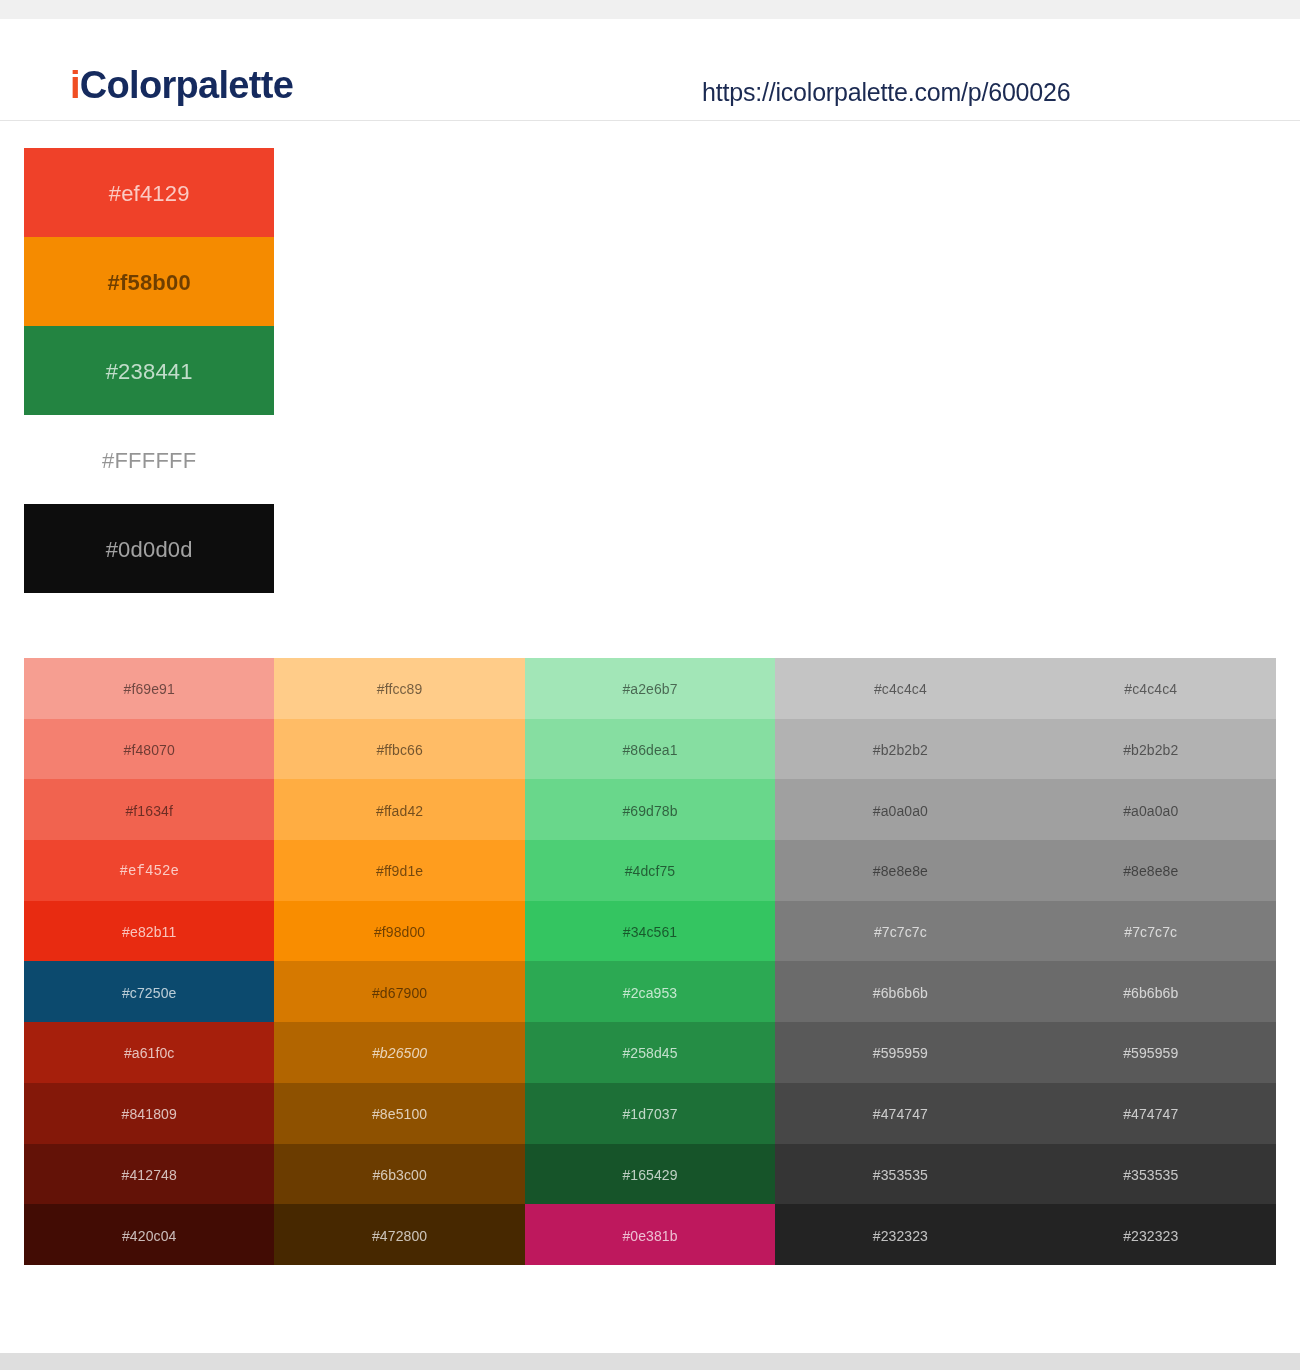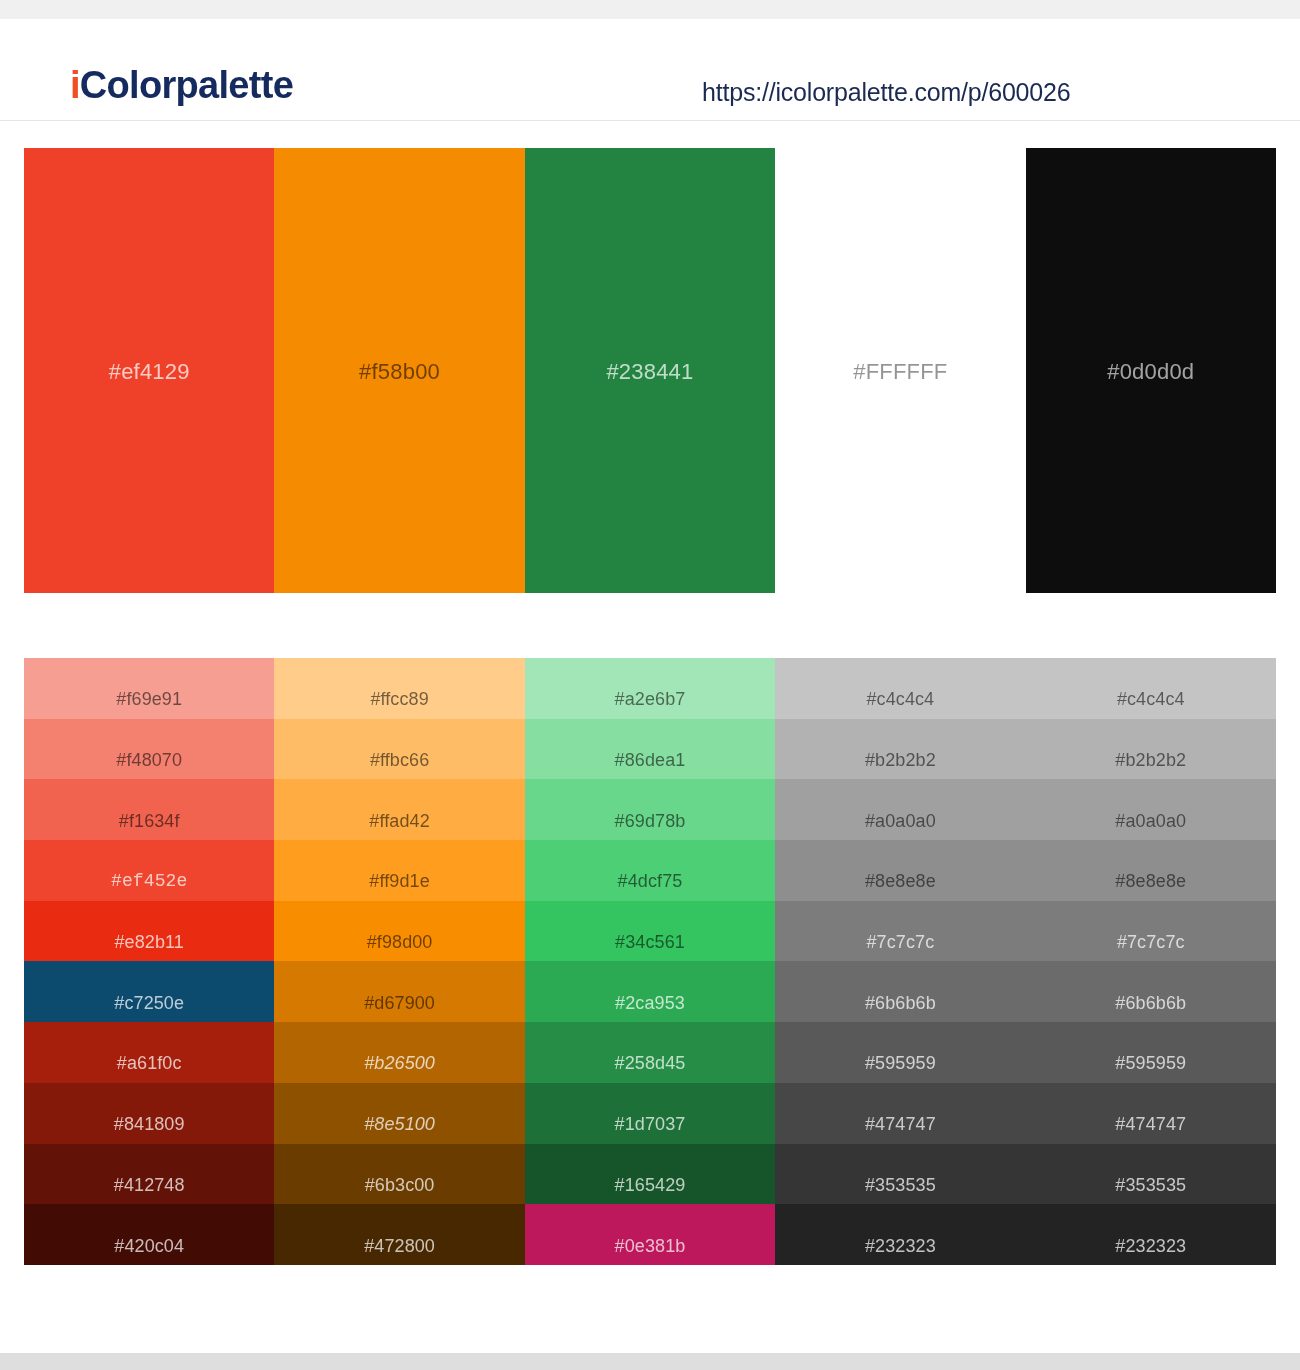--- a/index.html
+++ b/index.html
@@ -64,20 +64,21 @@
   }
 
   
   .swatch-row {
     position: absolute;
     left: 24px;
     top: 148px;
     width: 1252px;
     height: 445px;
     display: flex;
+    flex-direction: column;
   }
   .swatch {
     width: 250.4px;
     height: 445px;
     position: relative;
     display: flex;
     align-items: center;
     justify-content: center;
   }
   .swatch-label {
@@ -102,25 +103,25 @@
     display: flex;
     flex-direction: column;
   }
   .shade-cell {
     height: 60.7px;
     display: flex;
     align-items: center;
     justify-content: center;
   }
   .shade-label {
-    font-size: 18px;
+    font-size: 14px;
     line-height: 18px;
     letter-spacing: 0.1px;
     position: relative;
-    top: 11px;
+    top: 1px;
   }
 
   
   .bottom-band {
     position: absolute;
     left: 0;
     top: 1353px;
     width: 1300px;
     height: 17px;
     background: #dedede;
@@ -138,21 +139,21 @@
       <span class="logo-i">i</span><span class="logo-rest">Colorpalette</span>
     </div>
     <div class="page-url">https://icolorpalette.com/p/600026</div>
   </div>
 
   <div class="swatch-row" id="swatch-row">
       <div class="swatch" style="background: rgb(239, 65, 41);">
         <span class="swatch-label" style="color: rgba(255, 255, 255, 0.72);">#ef4129</span>
       </div>
       <div class="swatch" style="background: rgb(245, 139, 0);">
-        <span class="swatch-label" style="color: rgba(0, 0, 0, 0.55);">#f58b00</span>
+        <span class="swatch-label" style="color: rgba(0, 0, 0, 0.55); font-weight: bold;">#f58b00</span>
       </div>
       <div class="swatch" style="background: rgb(35, 132, 65);">
         <span class="swatch-label" style="color: rgba(255, 255, 255, 0.72);">#238441</span>
       </div>
       <div class="swatch" style="background: rgb(255, 255, 255);">
         <span class="swatch-label" style="color: rgba(0, 0, 0, 0.42);">#FFFFFF</span>
       </div>
       <div class="swatch" style="background: rgb(13, 13, 13);">
         <span class="swatch-label" style="color: rgba(255, 255, 255, 0.62);">#0d0d0d</span>
       </div>
@@ -207,21 +208,21 @@
         <div class="shade-cell" style="background: rgb(249, 141, 0);">
           <span class="shade-label" style="color: rgba(0, 0, 0, 0.55);">#f98d00</span>
         </div>
         <div class="shade-cell" style="background: rgb(214, 121, 0);">
           <span class="shade-label" style="color: rgba(0, 0, 0, 0.55);">#d67900</span>
         </div>
         <div class="shade-cell" style="background: rgb(178, 101, 0);">
           <span class="shade-label" style="color: rgba(255, 255, 255, 0.72); font-style: italic;">#b26500</span>
         </div>
         <div class="shade-cell" style="background: rgb(142, 81, 0);">
-          <span class="shade-label" style="color: rgba(255, 255, 255, 0.72); font-style: italic;">#8e5100</span>
+          <span class="shade-label" style="color: rgba(255, 255, 255, 0.72);">#8e5100</span>
         </div>
         <div class="shade-cell" style="background: rgb(107, 60, 0);">
           <span class="shade-label" style="color: rgba(255, 255, 255, 0.72);">#6b3c00</span>
         </div>
         <div class="shade-cell" style="background: rgb(71, 40, 0);">
           <span class="shade-label" style="color: rgba(255, 255, 255, 0.72);">#472800</span>
         </div>
       </div>
       <div class="shade-col">
         <div class="shade-cell" style="background: rgb(162, 230, 183);">

